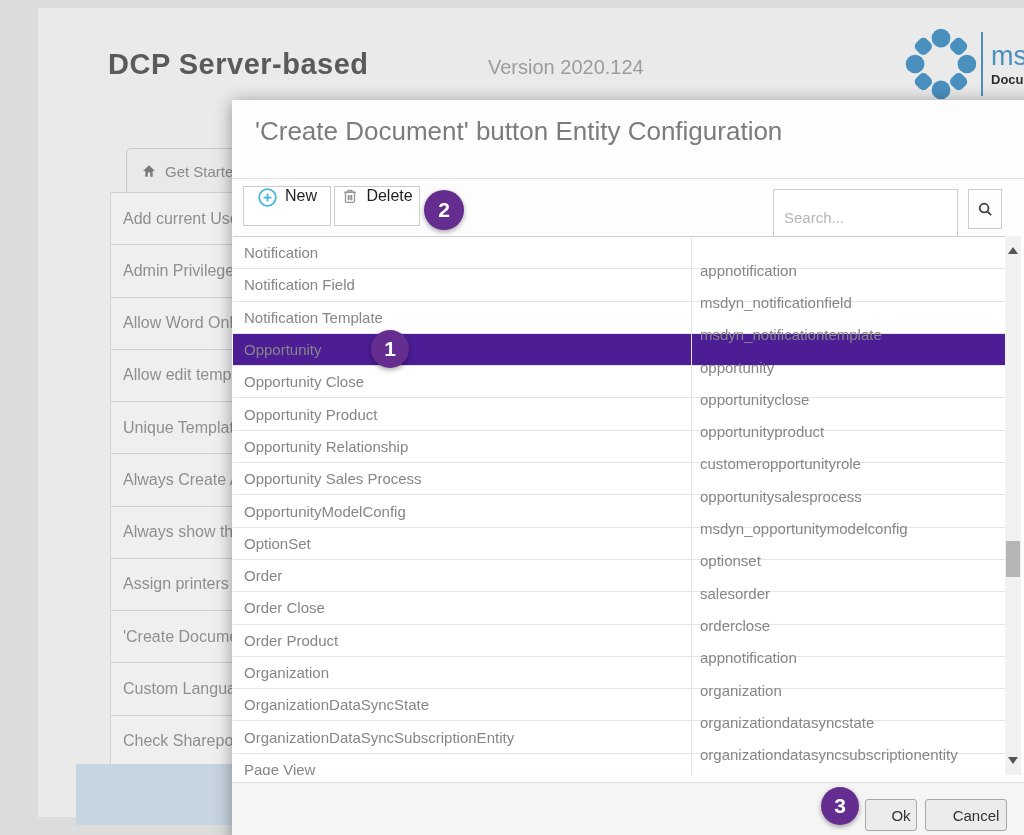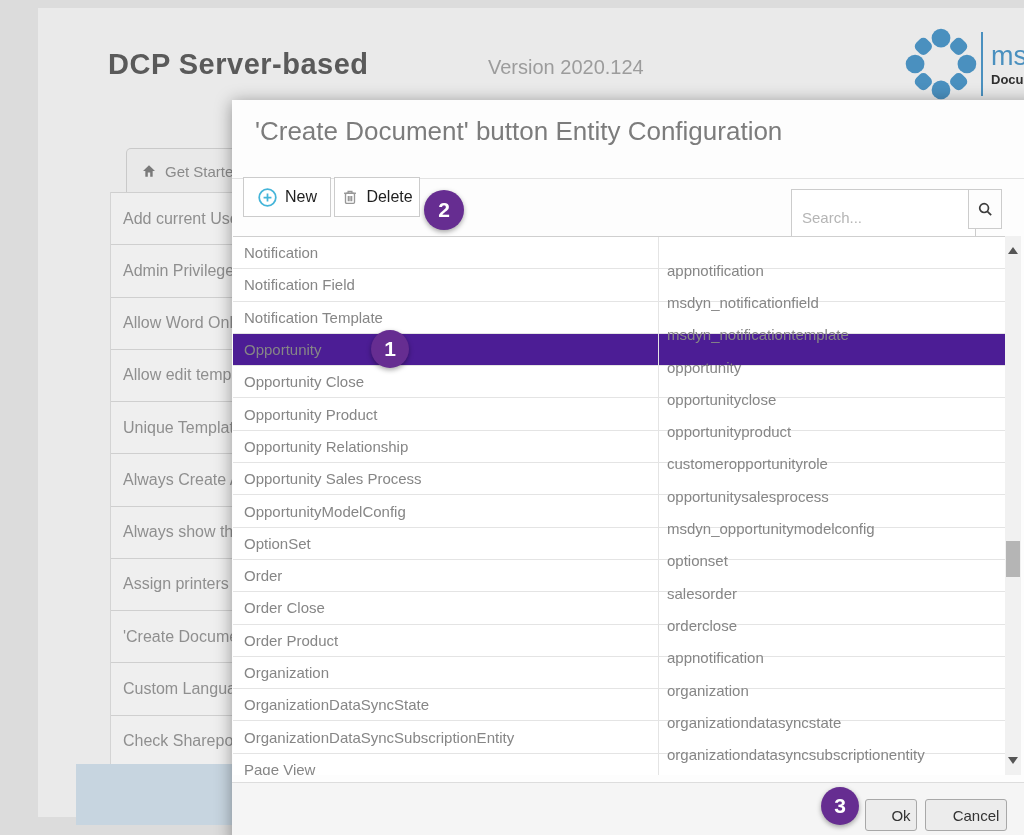--- a/index.html
+++ b/index.html
@@ -25,43 +25,43 @@
           display:flex;align-items:center;padding-left:12px;font-size:16px;color:#8f8f8f;}
   .s-item:last-child{border-bottom:1px solid #cfcfcf;}
   .help-badge{display:inline-flex;align-items:center;justify-content:center;width:16px;height:16px;margin-left:7px;
           border:1px solid #bdbdbd;border-radius:50%;color:#bdbdbd;font-size:11px;flex:none;}
   .footer-bar{position:absolute;left:38px;top:756px;width:1000px;height:61px;background:#c7d5e0;}
   
   .modal{position:absolute;left:232px;top:100px;width:812px;height:745px;background:#fdfdfd;
          box-shadow:0 2px 16px rgba(0,0,0,.38);}
   .modal-title{position:absolute;left:23px;top:16px;font-size:26px;color:#7c7c7c;}
   .modal-title-divider{position:absolute;left:0;top:78px;width:100%;height:1px;background:#e3e3e3;}
-  .tb-btn{position:absolute;top:77px;height:40px;box-sizing:border-box;background:#fff;border:1px solid #ccc;
-          display:flex;align-items:center;justify-content:center;gap:7px;font-size:16px;color:#1f1f1f;cursor:pointer;}
+  .tb-btn{position:absolute;top:86px;height:40px;box-sizing:border-box;background:#fff;border:1px solid #ccc;
+          display:flex;align-items:flex-start;justify-content:center;gap:7px;font-size:16px;color:#1f1f1f;cursor:pointer;}
   .btn-new{left:11px;width:88px;}
   .btn-delete{left:102px;width:86px;}
   .step-badge{position:absolute;width:38px;height:38px;border-radius:50%;background:#662d91;color:#fff;
           display:flex;align-items:center;justify-content:center;font-size:21px;font-weight:bold;
           box-shadow:0 2px 5px rgba(0,0,0,.35);}
   .badge-2{left:192px;top:90px;width:40px;height:40px;}
   .badge-1{left:139px;top:230px;}
   .badge-3{left:589px;top:687px;}
-  .search-input{position:absolute;left:559px;top:89px;width:185px;height:56px;box-sizing:border-box;
+  .search-input{position:absolute;left:541px;top:89px;width:185px;height:56px;box-sizing:border-box;
           border:1px solid #ccc;padding:0 10px;font-size:15px;color:#555;background:#fff;outline:none;
           font-family:"Liberation Sans","DejaVu Sans",sans-serif;}
   .search-input::placeholder{color:#b5b5b5;}
   .search-btn{position:absolute;left:736px;top:89px;width:34px;height:40px;box-sizing:border-box;background:#fdfdfd;
           border:1px solid #ccc;display:flex;align-items:center;justify-content:center;cursor:pointer;}
   .entity-table{position:absolute;left:1px;top:136px;width:772px;height:539px;overflow:hidden;
           border-top:1px solid #cfcfcf;box-sizing:border-box;background:#fff;}
   .t-row{height:32.3px;box-sizing:border-box;border-bottom:1px solid #e4e4e4;display:flex;align-items:center;
           font-size:15px;color:#868686;background:#fff;}
   .t-row.selected{background:#4c1d95;}
   .t-cell{overflow:hidden;white-space:nowrap;}
-  .c1{width:426px;flex:none;padding-left:11px;box-sizing:border-box;align-self:stretch;display:flex;align-items:center;
+  .c1{width:459px;flex:none;padding-left:11px;box-sizing:border-box;align-self:stretch;display:flex;align-items:center;
       border-right:1px solid #e4e4e4;}
   .c2{flex:1;padding-left:8px;margin-top:35px;}
   .scrollbar{position:absolute;left:773px;top:136px;width:16px;height:539px;background:#f1f1f1;}
   .sb-up{position:absolute;left:3px;top:11px;width:0;height:0;
       border-left:5px solid transparent;border-right:5px solid transparent;border-bottom:7px solid #555;}
   .sb-down{position:absolute;left:3px;bottom:11px;width:0;height:0;
       border-left:5px solid transparent;border-right:5px solid transparent;border-top:7px solid #555;}
   .sb-thumb{position:absolute;left:1px;top:305px;width:14px;height:36px;background:#b5b5b5;}
   .modal-footer{position:absolute;left:0;top:682px;width:100%;height:63px;background:#f5f5f5;border-top:1px solid #ddd;box-sizing:border-box;}
   .dlg-btn{position:absolute;top:16px;height:32px;box-sizing:border-box;background:#ececec;border:1px solid #a8a8a8;

